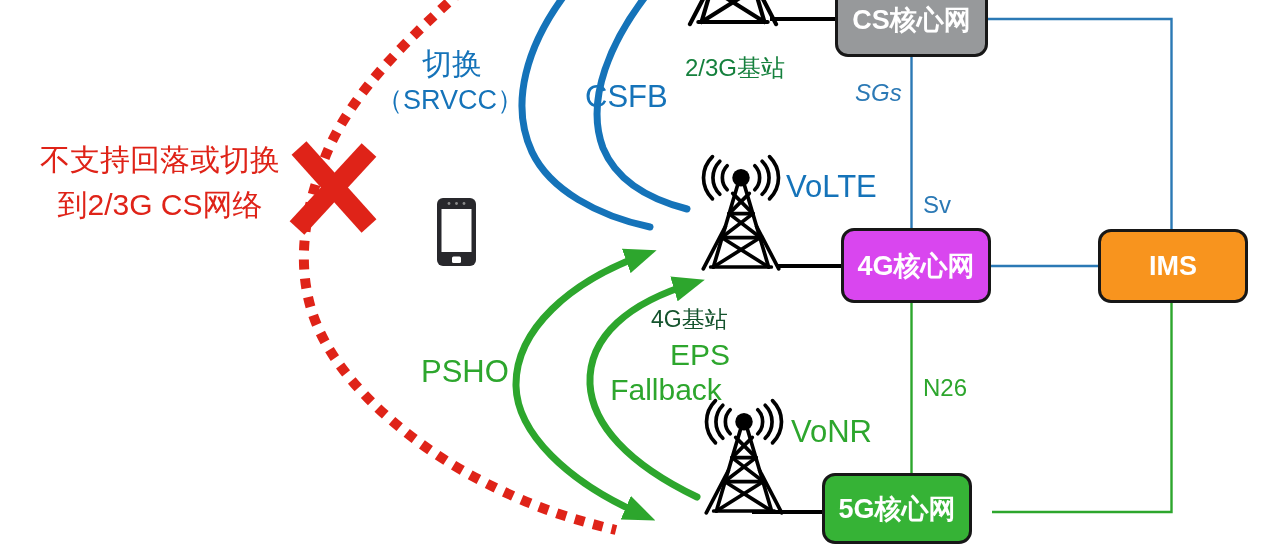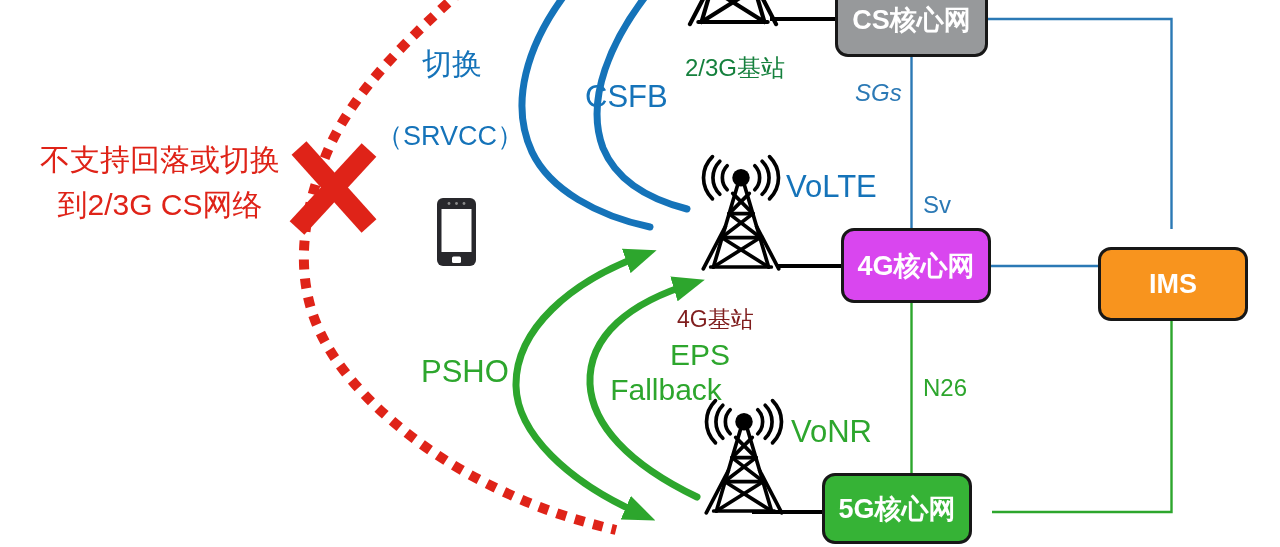--- a/index.html
+++ b/index.html
@@ -16,21 +16,21 @@
   .green{color:#2DA62D;}
   .ifc  {font-size:24px;}
   .corebox{
     position:absolute;display:flex;align-items:center;justify-content:center;
     border:3px solid #171717;border-radius:13px;color:#ffffff;
     font-weight:bold;font-size:27px;box-sizing:border-box;
   }
   .box-gray  {background:#97999B;}
   .box-blue  {background:#d946ef;}
   .box-green {background:#36B336;}
-  .box-orange{background:#F8941E;margin-top:18px;}
+  .box-orange{background:#F8941E;}
 </style>
 </head>
 <body>
 
 <div class="canvas">
 
   <svg class="layer" width="1280" height="547" viewBox="0 0 1280 547">
     <defs>
       <marker id="gah" viewBox="0 0 10 8" refX="6.5" refY="4" markerWidth="4.6" markerHeight="3.8" orient="auto-start-reverse" markerUnits="strokeWidth">
         <path d="M0,0 L10,4 L0,8 z" fill="#2DA62D"></path>
@@ -102,30 +102,30 @@
     <span>5G核心网</span>
   </div>
   <div class="corebox box-orange" style="left:1098px;top:229px;width:150px;height:74px;">
     <span>IMS</span>
   </div>
 
   <div class="lbl red bold center" style="left:18px;top:144px;width:284px;font-size:30px;">不支持回落或切换</div>
   <div class="lbl red bold center" style="left:18px;top:189px;width:284px;font-size:30px;">到2/3G CS网络</div>
 
   <div class="lbl blue bold center" style="left:390px;top:48px;width:124px;font-size:30px;">切换</div>
-  <div class="lbl blue bold center" style="left:368px;top:86px;width:164px;font-size:27px;margin-top:36px;">（SRVCC）</div>
+  <div class="lbl blue bold center" style="left:368px;top:86px;width:164px;font-size:27px;">（SRVCC）</div>
   <div class="lbl blue bold" style="left:585px;top:80px;font-size:31px;">CSFB</div>
 
   <div class="lbl green bold" style="left:421px;top:355px;font-size:31px;">PSHO</div>
   <div class="lbl green bold center" style="left:640px;top:339px;width:120px;font-size:30px;">EPS</div>
   <div class="lbl green bold center" style="left:606px;top:374px;width:120px;font-size:30px;">Fallback</div>
 
   <div class="lbl blue bold" style="left:786px;top:170px;font-size:31px;">VoLTE</div>
   <div class="lbl green bold" style="left:791px;top:415px;font-size:31px;">VoNR</div>
 
   <div class="lbl" style="left:685px;top:55px;font-size:24px;color:#15803d;">2/3G基站</div>
-  <div class="lbl" style="left:677px;top:307px;font-size:23px;color:#7f1d1d;">4G基站</div>
+  <div class="lbl" style="left:651px;top:307px;font-size:23px;color:#14532d;">4G基站</div>
 
   <div class="lbl ifc" style="left:855px;top:80px;color:#2B79B5;font-style:italic;">SGs</div>
   <div class="lbl ifc" style="left:923px;top:192px;color:#2B79B5;">Sv</div>
   <div class="lbl ifc" style="left:923px;top:375px;color:#2DA62D;">N26</div>
 
 </div>
 
 </body></html>

